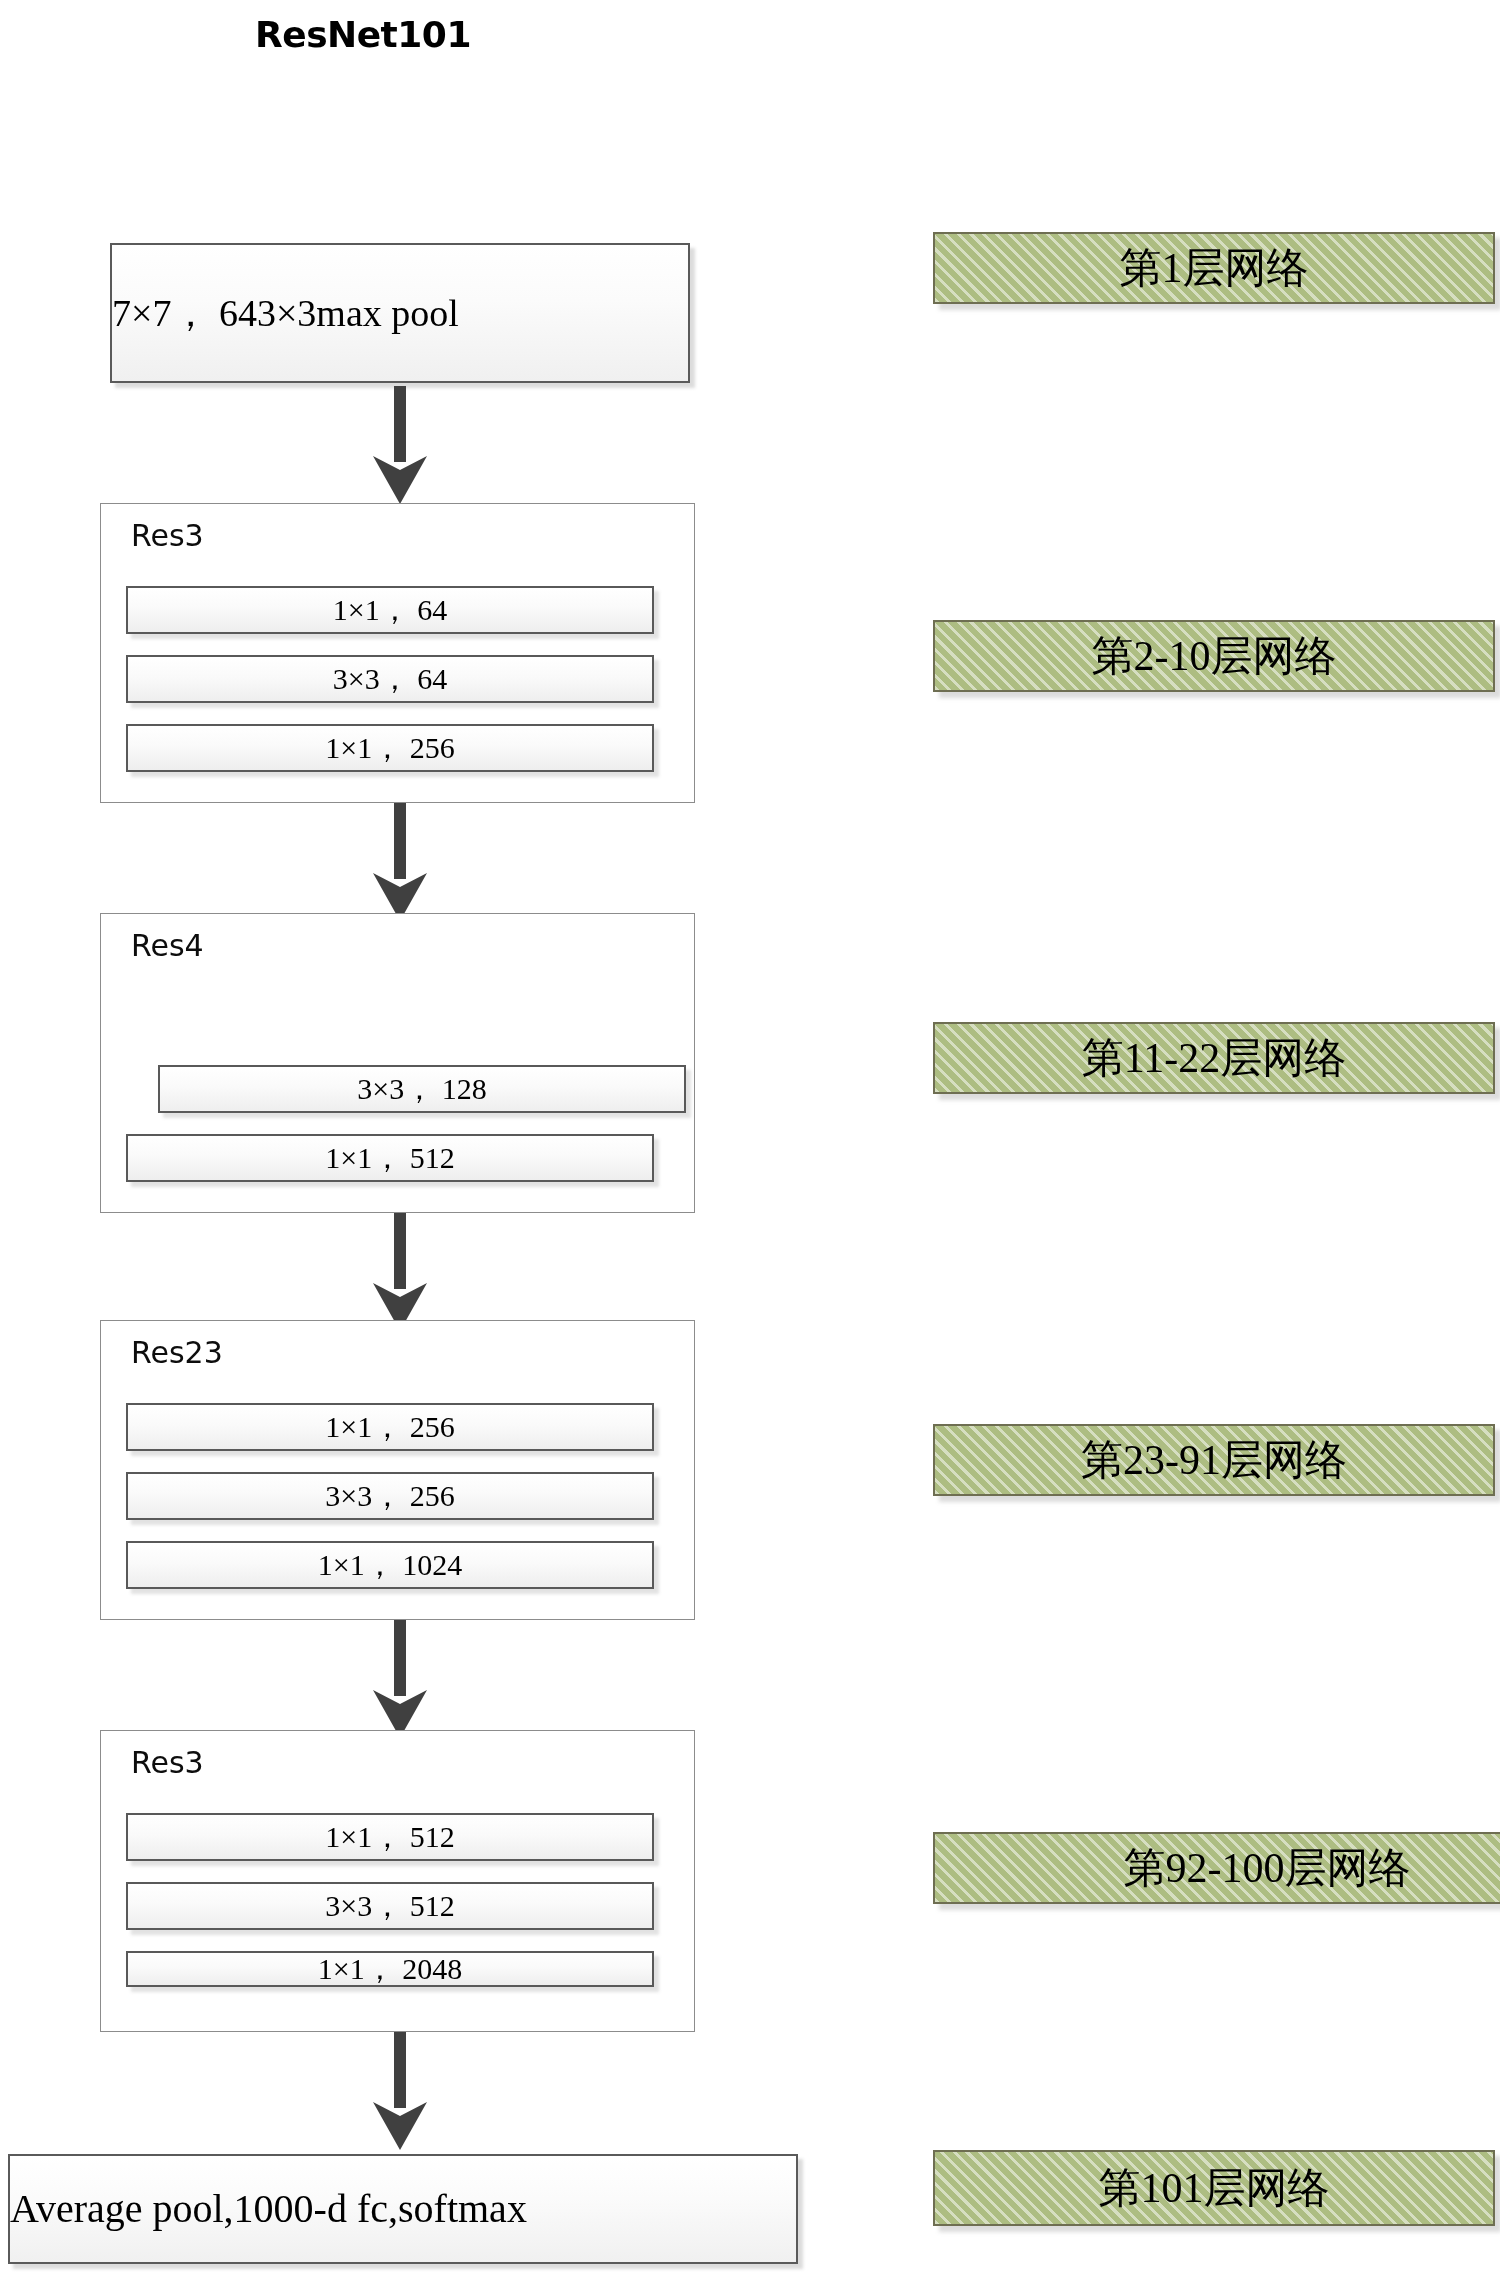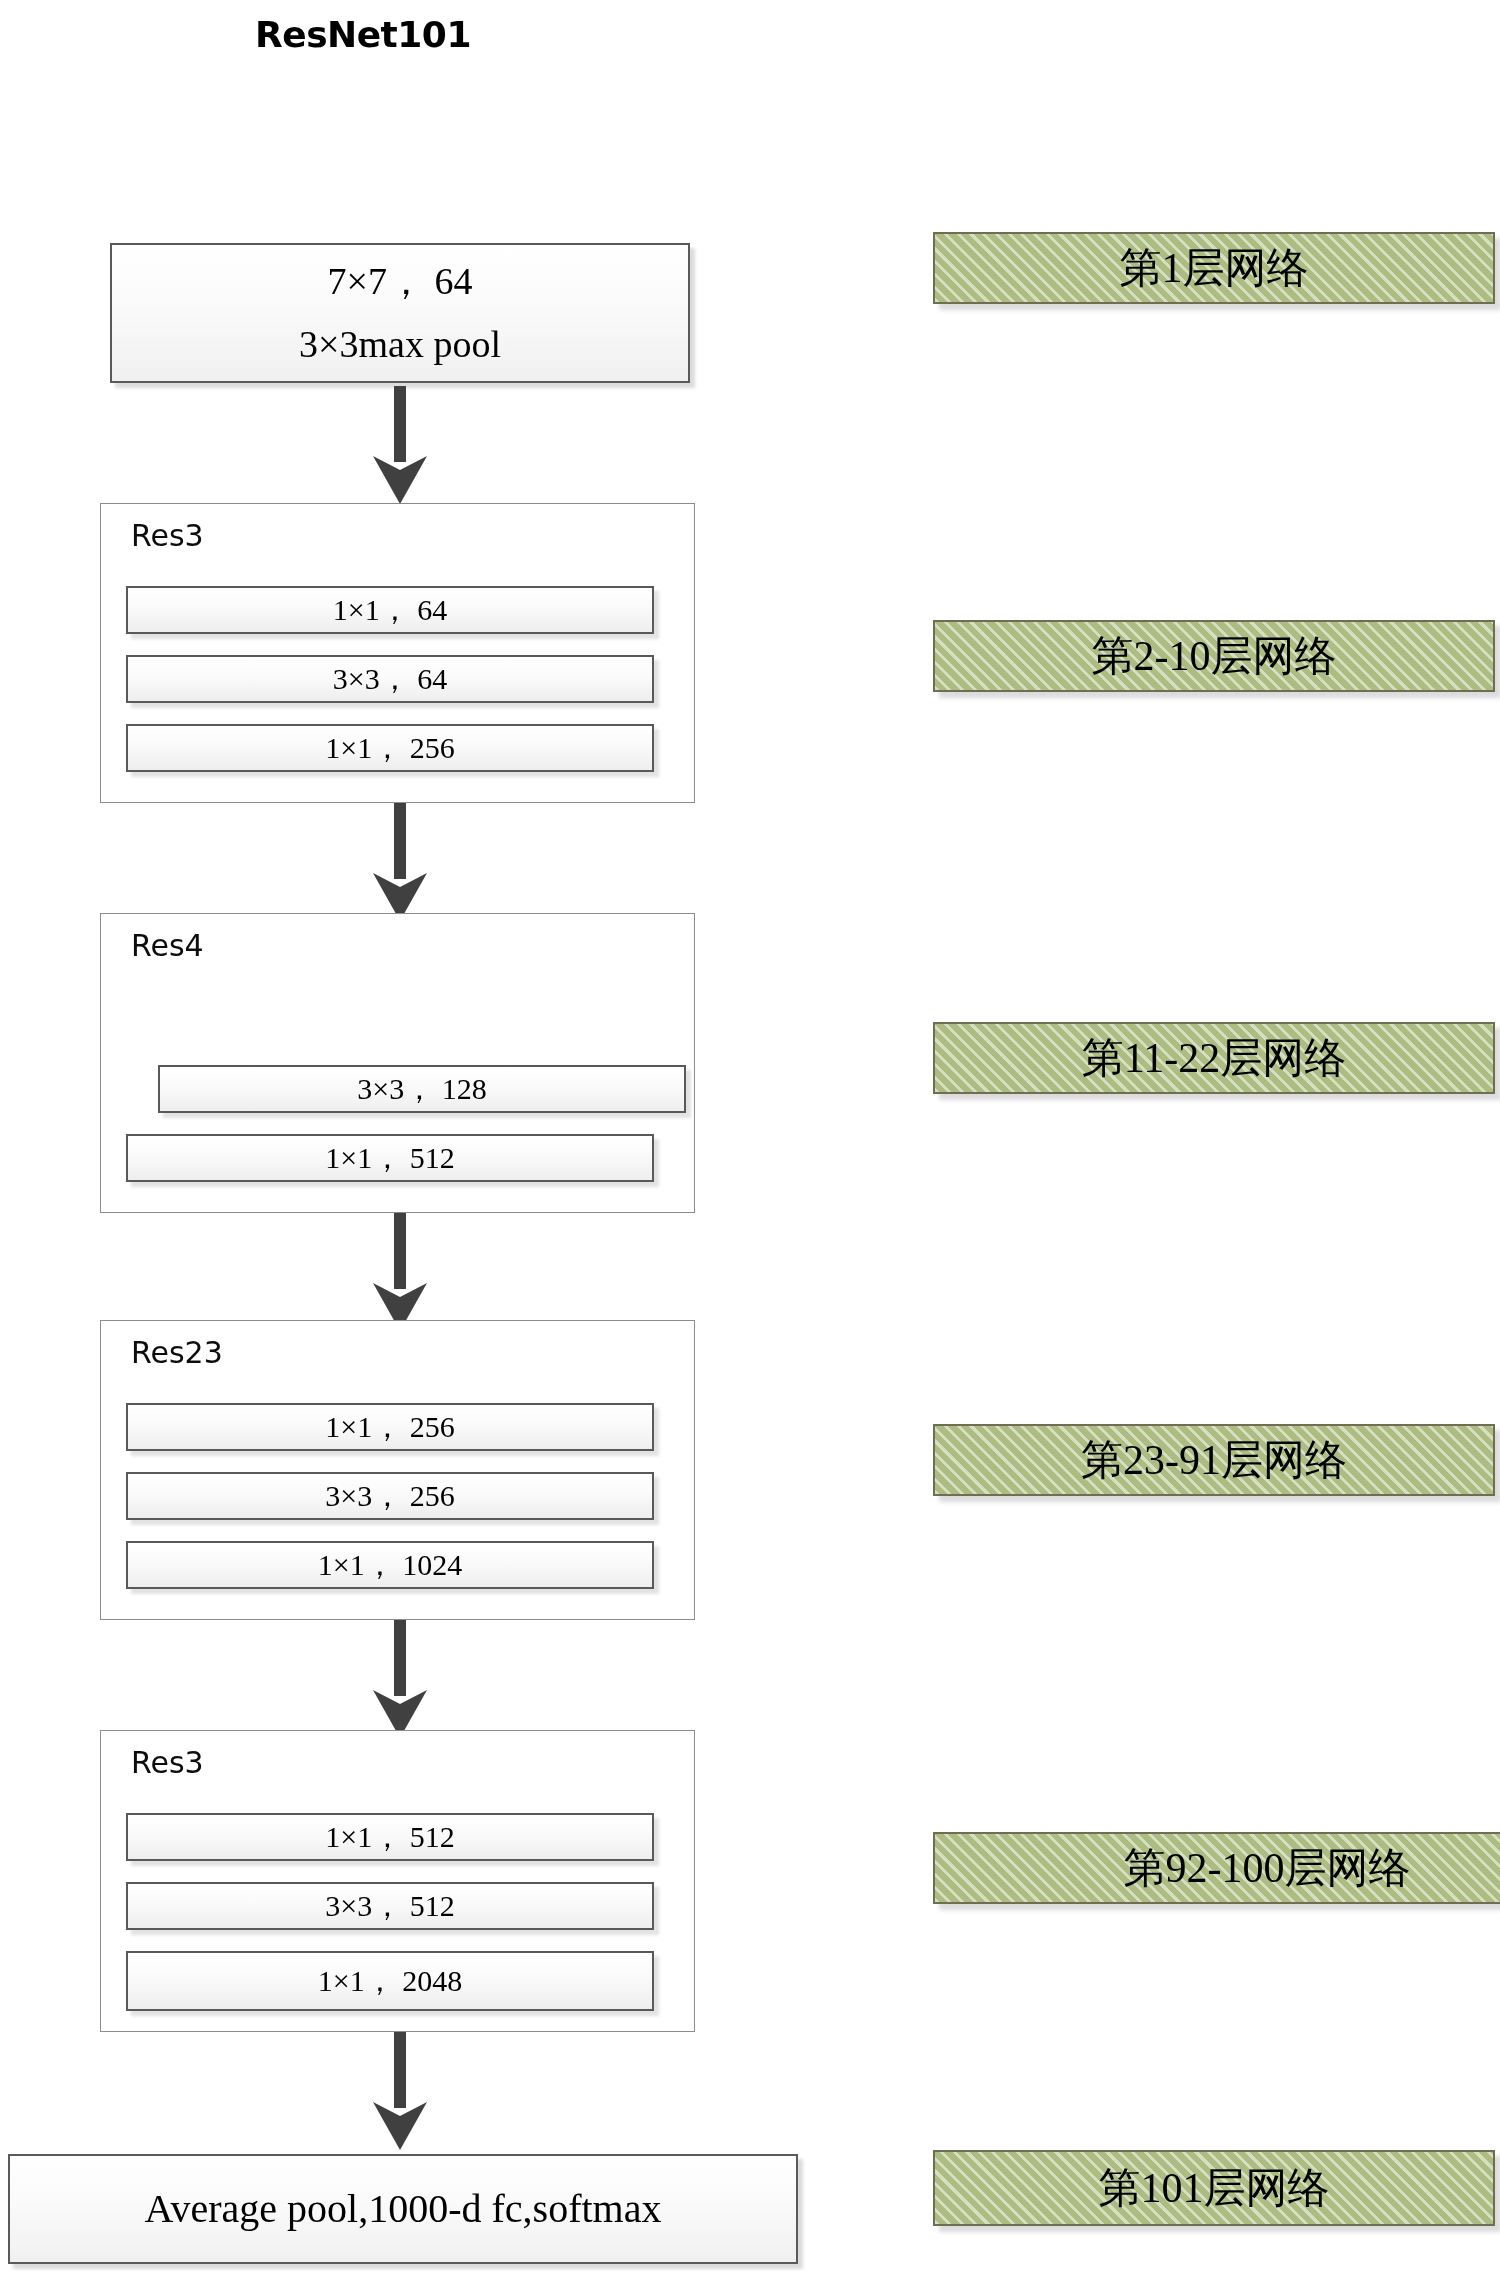--- a/index.html
+++ b/index.html
@@ -35,27 +35,26 @@
   }
 
   
   .stagebox {
     position: absolute;
     box-sizing: border-box;
     border: 2px solid #5a5a5a;
     background: linear-gradient(to bottom, #ffffff 0%, #fbfbfb 40%, #f0f0f0 100%);
     box-shadow: 5px 5px 3px rgba(140,140,140,0.30);
     display: flex;
-    flex-direction: column;
+    flex-direction: row;
     align-items: center;
-    justify-content: center;
+    justify-content: flex-start;
     font-family: "Liberation Serif", "DejaVu Serif", serif;
     color: #000000;
     text-align: center;
-    gap: 16px;
   }
   .stagebox .line { display: block; line-height: 1.12; white-space: nowrap; }
 
   
   .headbox { font-size: 38px; }
   .headbox .line { padding: 2px 0; }
 
   
   .tailbox { font-size: 40px; letter-spacing: 0px; }
 
@@ -180,21 +179,21 @@
     <svg viewBox="0 0 62 118" preserveAspectRatio="none">
       <rect x="25" y="0" width="12" height="76" fill="#404040"></rect>
       <path d="M 4 70 L 31 118 L 58 70 L 31 84 Z" fill="#404040"></path>
     </svg>
   </div>
 
   <div class="resgroup" style="left:100px; top:1730px; width:595px; height:302px;">
     <div class="reslabel">Res3</div>
     <div class="convrow" style="left:25px; top:82px; width:528px; height:48px;">1×1， 512</div>
     <div class="convrow" style="left:25px; top:151px; width:528px; height:48px;">3×3， 512</div>
-    <div class="convrow" style="left:25px; top:220px; width:528px; height:60px;">1×1， 2048</div>
+    <div class="convrow" style="left:25px; top:220px; width:528px; height:36px;">1×1， 2048</div>
   </div>
 
   <div class="arrow" style="left:369px; top:2032px; height:118px;">
     <svg viewBox="0 0 62 118" preserveAspectRatio="none">
       <rect x="25" y="0" width="12" height="76" fill="#404040"></rect>
       <path d="M 4 70 L 31 118 L 58 70 L 31 84 Z" fill="#404040"></path>
     </svg>
   </div>
 
   <div class="stagebox tailbox" style="left:8px; top:2154px; width:790px; height:110px;">

